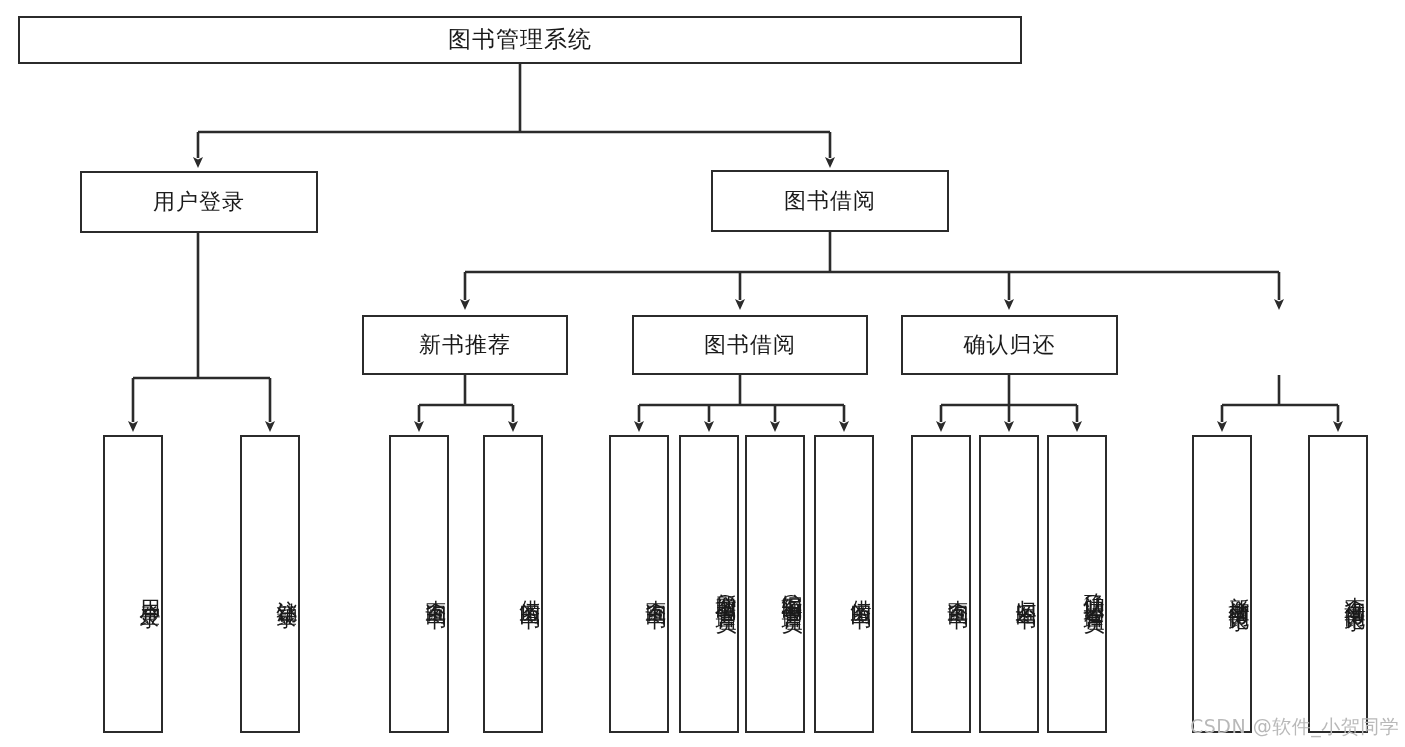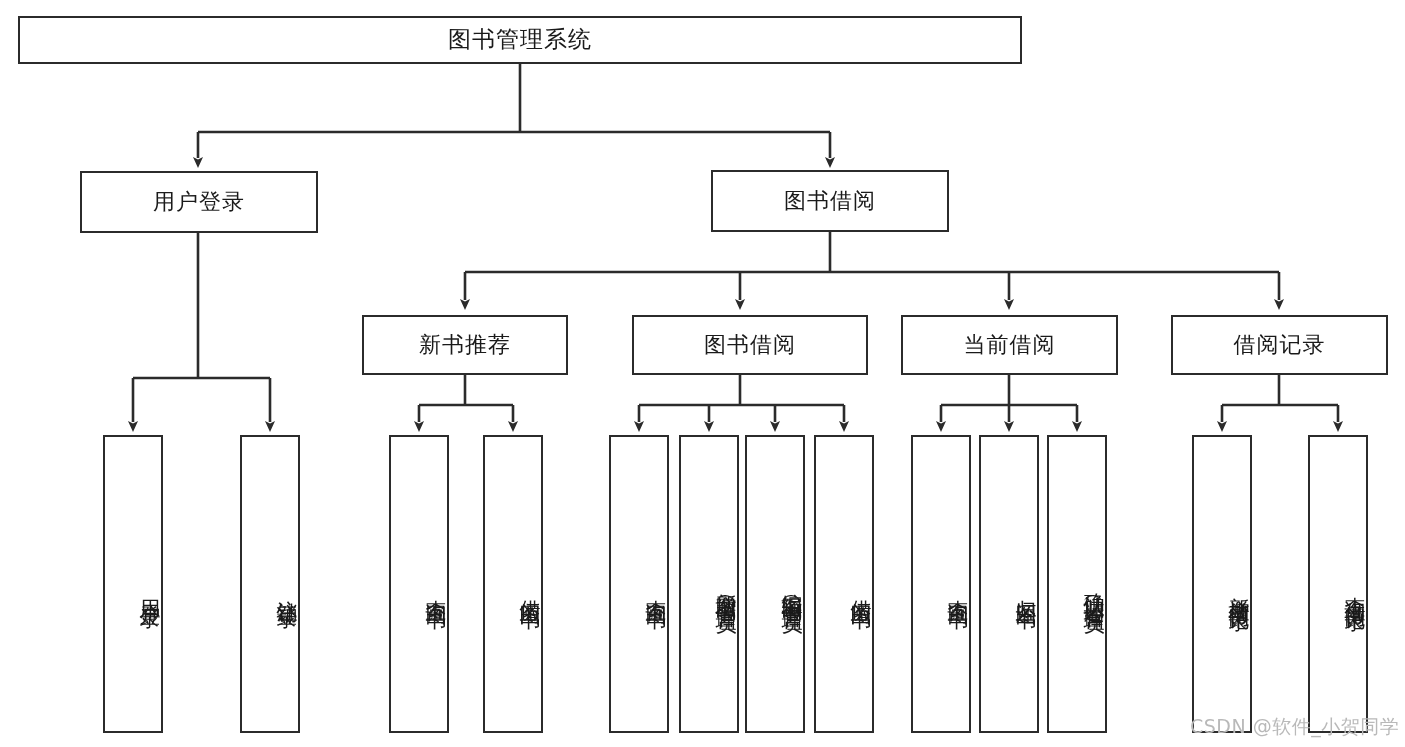--- a/index.html
+++ b/index.html
@@ -136,24 +136,21 @@
     <span>图书借阅</span>
   </div>
 
   <div class="node h" style="left:362px; top:315px; width:206px; height:60px;">
     <span>新书推荐</span>
   </div>
   <div class="node h" style="left:632px; top:315px; width:236px; height:60px;">
     <span>图书借阅</span>
   </div>
   <div class="node h" style="left:901px; top:315px; width:217px; height:60px;">
-    <span>当前借阅</span>
-  </div>
-  <div class="node h" style="left:1171px; top:315px; width:217px; height:60px;">
-    <span>借阅记录</span>
+    <span>确认归还</span>
   </div>
 
   <div class="node v" style="left:103px; top:435px; width:60px; height:298px;">
     <span class="vtext">用户登录</span>
   </div>
   <div class="node v" style="left:240px; top:435px; width:60px; height:298px;">
     <span class="vtext">注销登录</span>
   </div>
 
   <div class="node v" style="left:389px; top:435px; width:60px; height:298px;">

